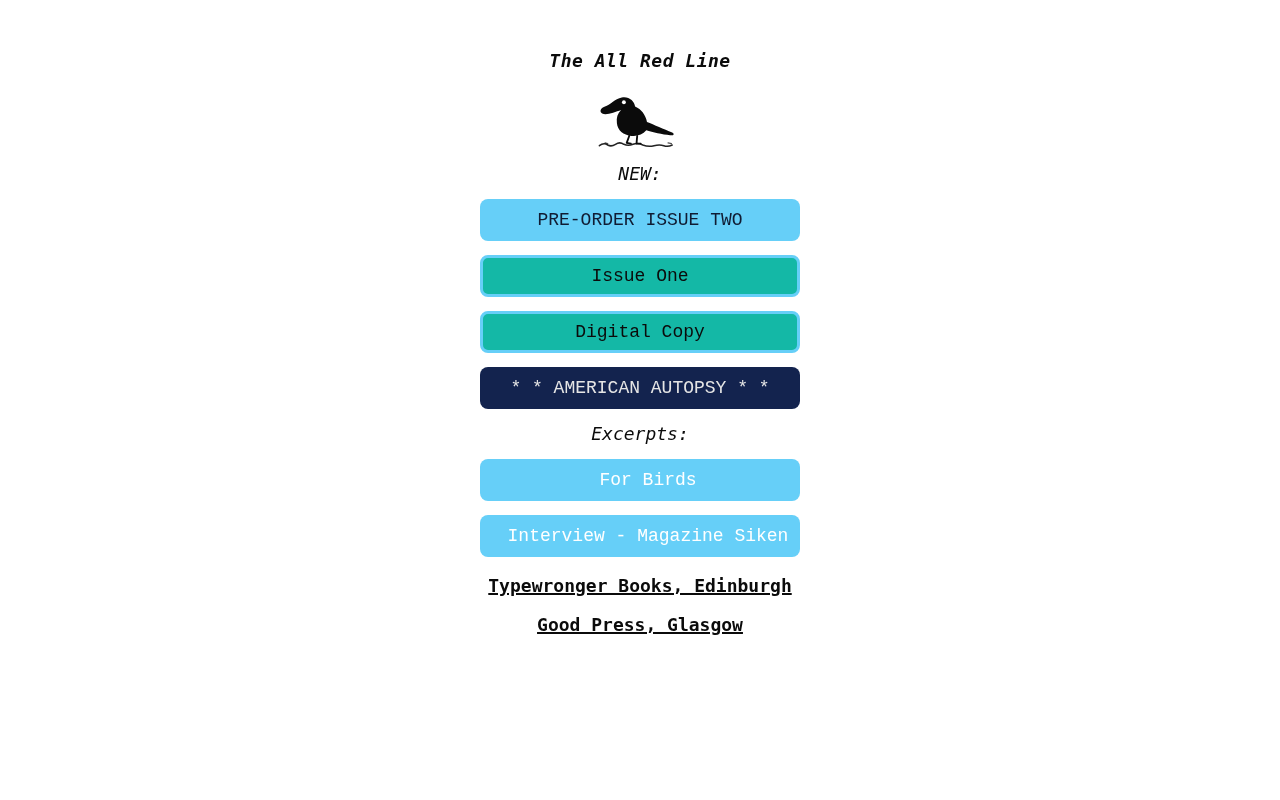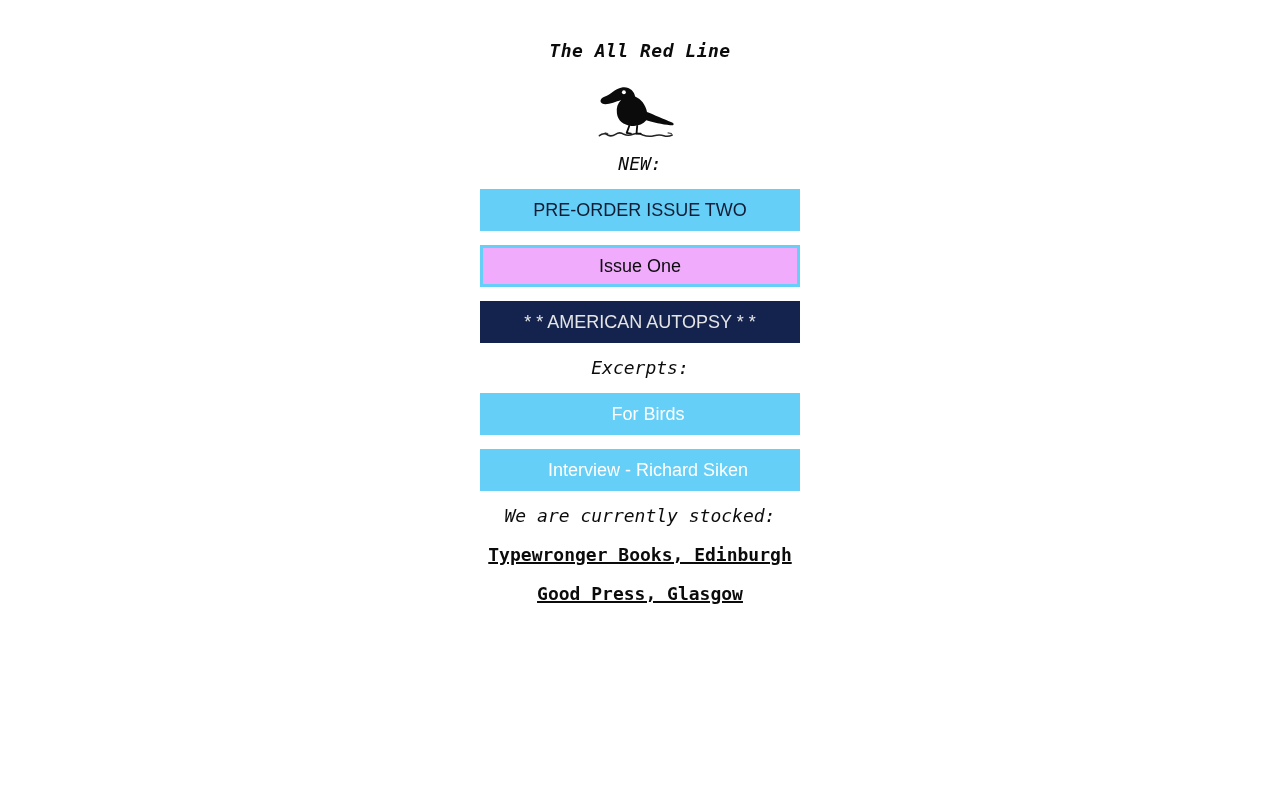--- a/index.html
+++ b/index.html
@@ -18,21 +18,21 @@
     width: 320px;
     margin: 0 auto;
     padding-top: 40px;
     text-align: center;
   }
   .site-title {
     font-size: 18px;
     line-height: 21px;
     font-weight: bold;
     font-style: italic;
-    margin: 0;
+    margin: 10px;
     letter-spacing: 0.5px;
   }
   .bird-wrap {
     margin: 21px auto 0;
     width: 84px;
     height: 57px;
   }
   .bird-wrap svg { display: block; width: 84px; height: 57px; }
   .heading {
     font-size: 18px;
@@ -42,28 +42,28 @@
     margin: 14px 0 15px;
   }
   .btn {
     display: flex;
     align-items: center;
     justify-content: center;
     box-sizing: border-box;
     width: 320px;
     height: 42px;
     margin: 0 auto 14px;
-    border-radius: 0;
+    border-radius: 8px;
     font-size: 18px;
     text-decoration: none;
     cursor: pointer;
-    font-family: Liberation Sans, sans-serif;
+    font-family: Liberation Mono, monospace;
   }
   .btn.outline {
-    background: #f0abfc;
+    background: #14b8a6;
     border: 3px solid var(--accent-blue, #66CFF8);
     color: var(--text, #0B0B0B);
   }
   .btn.filled-dark-text {
     background: var(--accent-blue, #66CFF8);
     border: none;
     color: var(--navy-text, #101C33);
   }
   .btn.filled-white-text {
     background: var(--accent-blue, #66CFF8);
@@ -126,30 +126,30 @@
     </svg>
   </div>
 
   <p class="heading">NEW:</p>
 
   <a class="btn filled-dark-text">PRE-ORDER ISSUE TWO</a>
 
 
   <a class="btn outline">Issue One</a>
 
+  <a class="btn outline">Digital Copy</a>
 
   <a class="btn navy">* * AMERICAN AUTOPSY * *</a>
 
 
   <p class="heading">Excerpts:</p>
 
   <a class="btn filled-white-text">For Birds</a>
 
-  <a class="btn filled-white-text">Interview - Richard Siken</a>
+  <a class="btn filled-white-text">Interview - Magazine Siken</a>
 
-  <p class="heading">We are currently stocked:</p>
 
   <p class="stockist-line"><a>Typewronger Books, Edinburgh</a></p>
 
 
   <p class="stockist-line"><a>Good Press, Glasgow</a></p>
 
 </div>
 
 </body></html>

